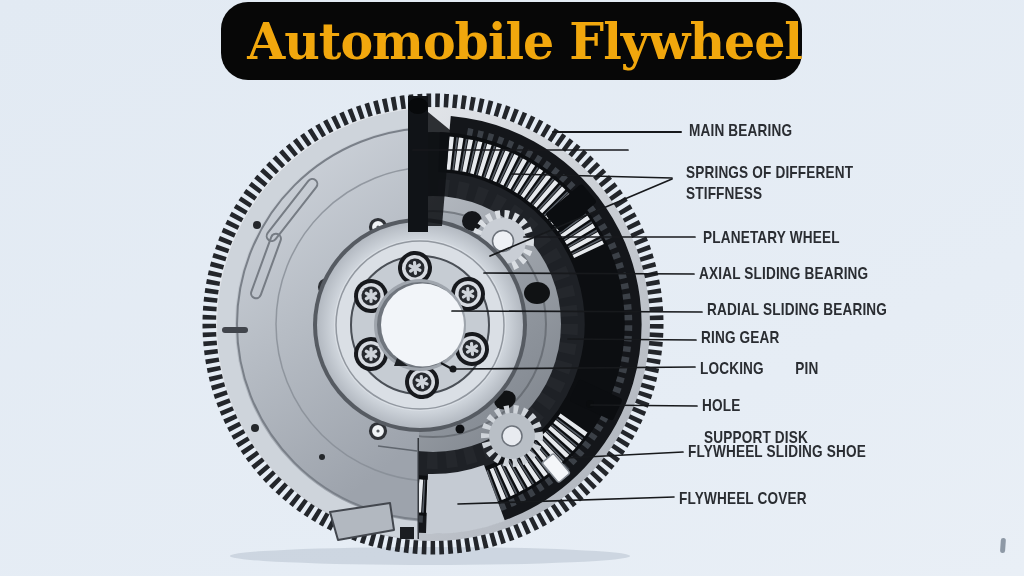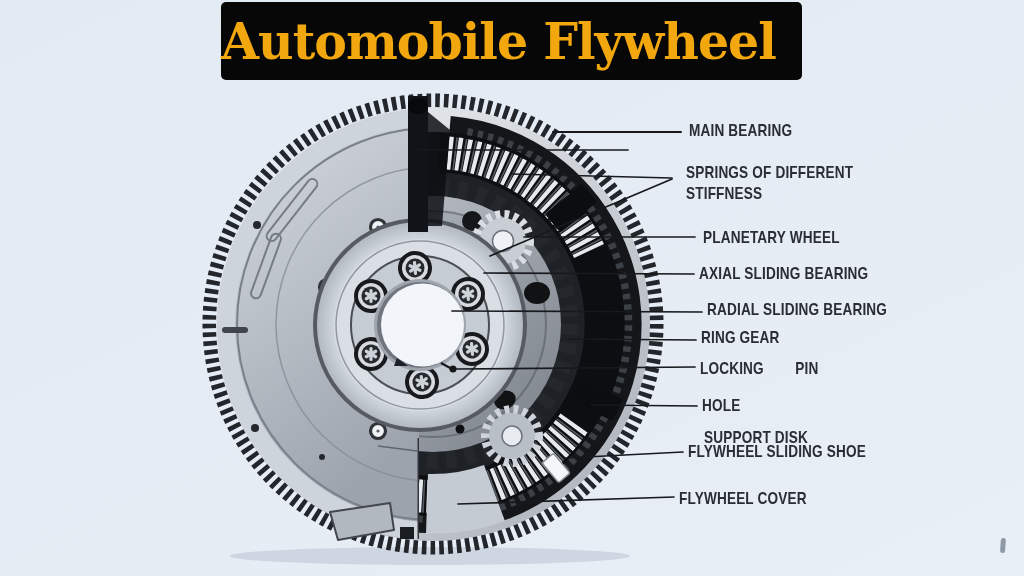--- a/index.html
+++ b/index.html
@@ -4,21 +4,21 @@
 <style>
   :root{
     --background:#e2eaf3; --banner:#070707; --title-gold:#f1a70d;
     --label-text:#2a2d32; --leader-line:#17191c;
   }
   html,body{margin:0;padding:0}
   .stage{position:relative;width:1024px;height:576px;overflow:hidden;
     background:linear-gradient(155deg,var(--background) 0%, #e6edf5 70%, #e9eff6 100%);
     font-family:"Liberation Sans",sans-serif}
   .banner{position:absolute;left:221px;top:2px;width:581px;height:78px;
-    background:var(--banner);border-radius:5px;display:flex;align-items:center;justify-content:flex-start}
+    background:var(--banner);border-radius:27px;display:flex;align-items:center;justify-content:flex-end}
   .banner .title{font-family:"DejaVu Serif",serif;font-weight:700;font-size:49px;
     color:var(--title-gold);white-space:pre;letter-spacing:-1px;transform:scaleY(1.04)}
   svg.diagram{position:absolute;left:0;top:0}
   .lbl{position:absolute;font-weight:700;font-size:17px;line-height:21px;
     color:var(--label-text);letter-spacing:.2px;white-space:pre;
     transform:scaleX(.8);transform-origin:0 0}
 </style>
 </head>
 <body>
 

